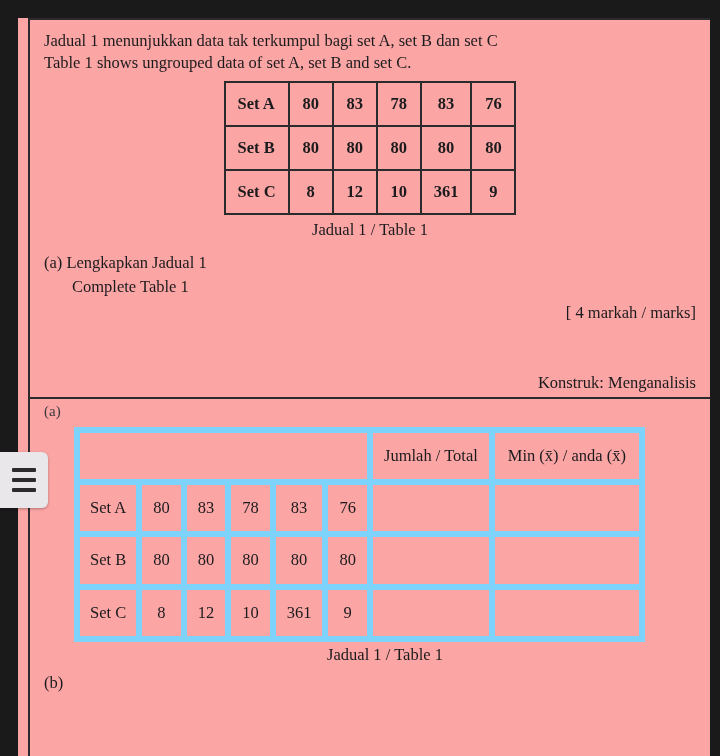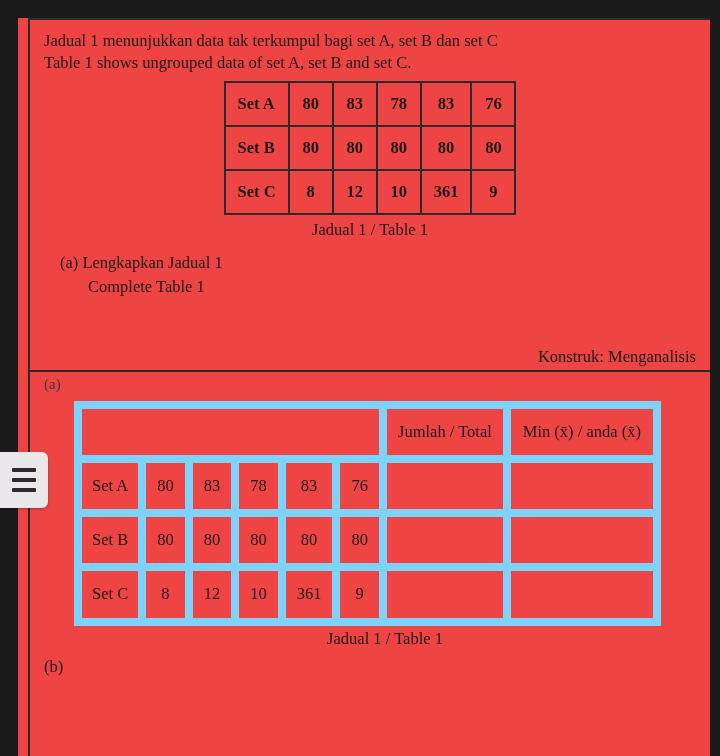--- a/index.html
+++ b/index.html
@@ -11,21 +11,21 @@
     height: 756px;
     overflow: hidden;
     position: relative;
   }
   .outer-frame {
     position: absolute;
     left: 18px;
     top: 0;
     right: 0;
     bottom: 0;
-    background: #ef4444;
+    background: #fca5a5;
     border-top: 18px solid #1a1a1a;
     border-right: 10px solid #1a1a1a;
   }
   .page {
     position: absolute;
     left: 10px;
     top: 0;
     right: 0px;
     bottom: 0;
     border-left: 2px solid #2b2b2d;
@@ -45,41 +45,41 @@
   table.data1 td {
     border: 2px solid #2b2b2d;
     padding: 10px 12px;
     text-align: center;
     font-weight: bold;
     min-width: 44px;
   }
   table.data1 td.lbl { text-align: left; min-width: 56px; }
   .caption { text-align: center; margin: 4px 0 10px 0; }
 
-  .qline { margin: 0 0 2px 16px; }
+  .qline { margin: 0 0 2px 0; }
   .indent { padding-left: 28px; }
 
   .marks { text-align: right; margin-top: 4px; }
   .konstruk { text-align: right; margin-top: 48px; }
 
   .hr {
     border: none;
     border-top: 2px solid #2b2b2d;
     margin: 2px -14px 2px -14px;
   }
 
   .answer-label { margin: 2px 0 0 0; }
   .sub-a { color: #3a3a3c; font-size: 15px; margin-top: 2px; }
 
   table.data2 {
     border-collapse: collapse;
     margin: 6px 0 0 30px;
   }
   table.data2 td, table.data2 th {
-    border: 8px solid #7dd3fc;
+    border: 6px solid #7dd3fc;
     padding: 12px 11px;
     text-align: center;
     min-width: 42px;
     font-weight: normal;
   }
   table.data2 th { font-weight: normal; }
   table.data2 .lbl { text-align: left; padding-left: 10px; padding-right: 10px; }
   table.data2 .wide1 { min-width: 120px; }
   table.data2 .wide2 { min-width: 150px; }
 
@@ -145,20 +145,23 @@
       </tr>
     </tbody>
       </table>
     <div class="caption">
       <span>Jadual 1 / </span><span class="italic">Table 1</span>
     </div>
 
     <div class="qline">(a) Lengkapkan Jadual 1</div>
     <div class="qline indent italic">Complete Table 1</div>
 
+    <div class="marks">
+      <span>[ 4 markah / </span><span class="italic">marks</span><span>]</span>
+    </div>
     <div class="konstruk">Konstruk: Menganalisis</div>
 
     <hr class="hr">
 
     <div class="sub-a">(a)</div>
 
     <table class="data2">
       <tbody>
           <tr>
         <th colspan="6">&nbsp;</th>

